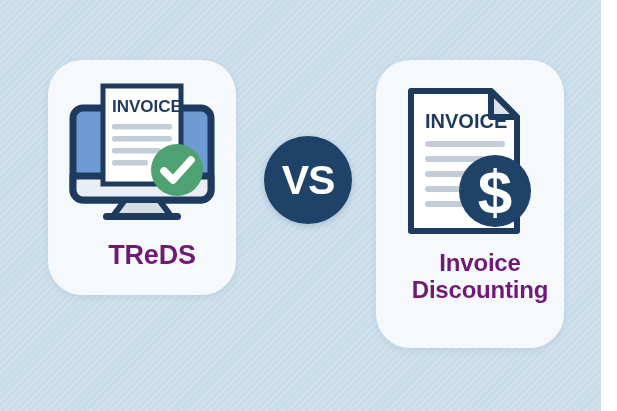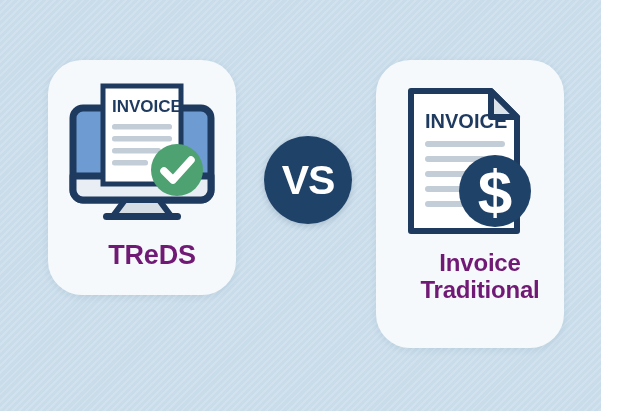--- a/index.html
+++ b/index.html
@@ -158,17 +158,17 @@
         <rect x="22" y="100" width="60" height="6" rx="3" fill="#c3cdd8"></rect>
         <rect x="22" y="115" width="42" height="6" rx="3" fill="#c3cdd8"></rect>
 
         <circle cx="92" cy="105" r="36" fill="#1f4269"></circle>
         <text x="92" y="127" text-anchor="middle" font-family="Liberation Sans, sans-serif" font-size="62" font-weight="bold" fill="#ffffff">$</text>
       </svg>
     </div>
 
     <div class="card-title" id="traditional-title">
       <div>Invoice</div>
-      <div>Traditional</div>
+      <div>Discounting</div>
     </div>
   </div>
 
 </div>
 
 </body></html>

